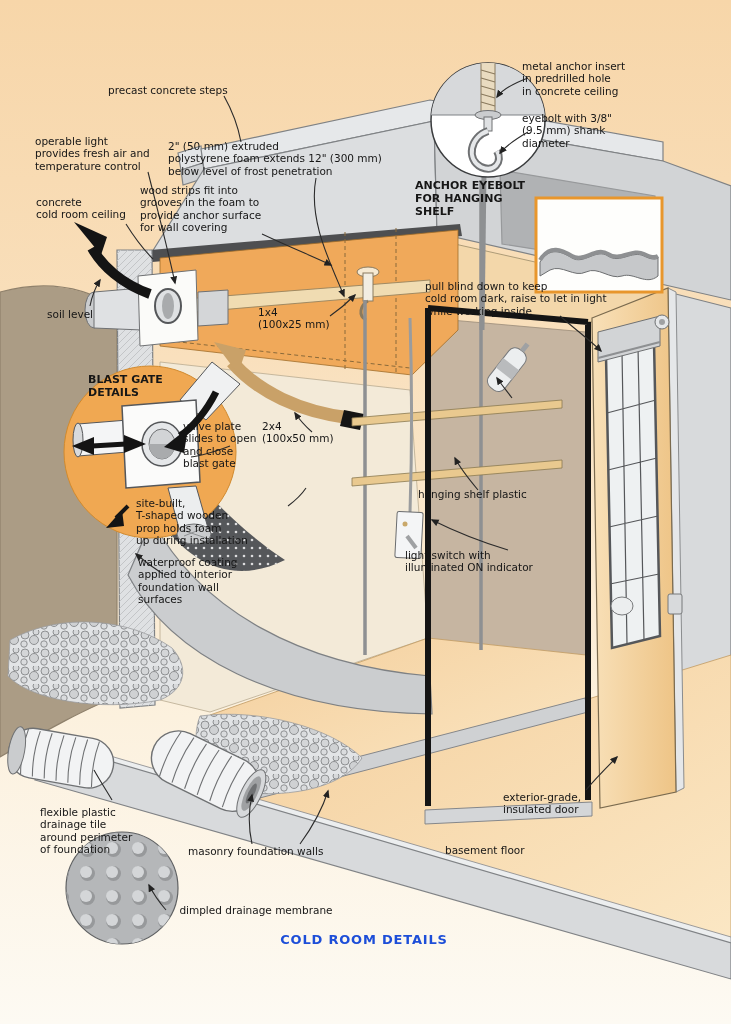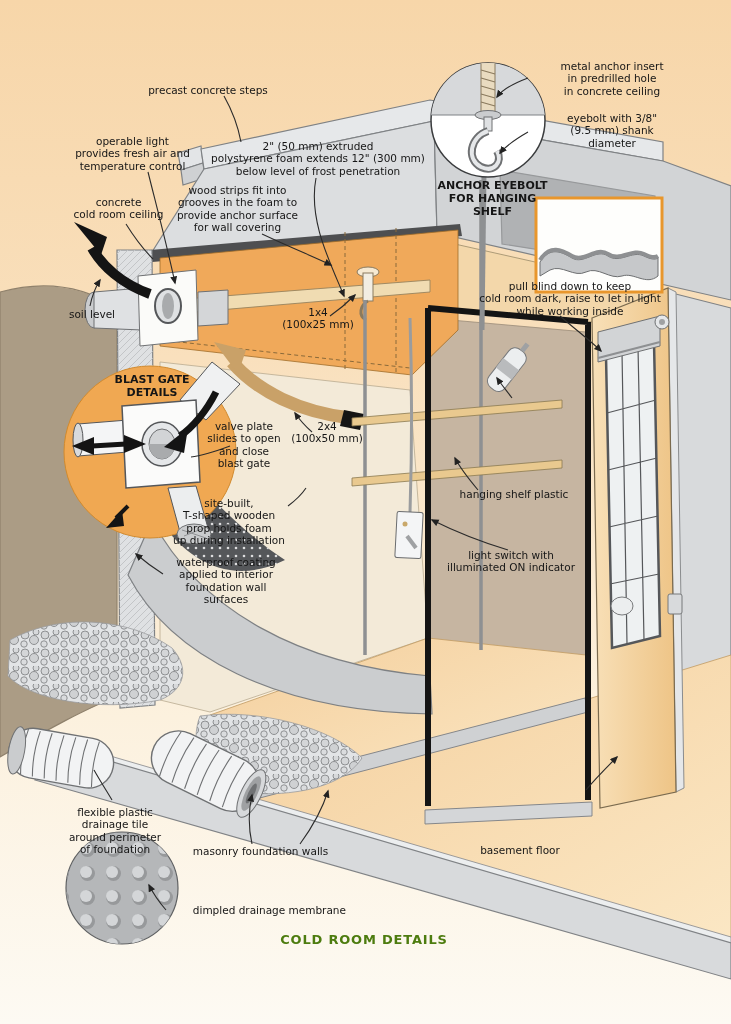--- a/index.html
+++ b/index.html
@@ -1,25 +1,25 @@
 <!DOCTYPE html>
 <html><head>
 <meta charset="utf-8">
 <style>
   html,body{margin:0;padding:0;background:#fff;}
   #stage{position:relative;width:731px;height:1024px;overflow:hidden;
          font-family:"DejaVu Sans",sans-serif;}
   #stage svg{position:absolute;left:0;top:0;}
   .lbl{position:absolute;font-size:10.5px;line-height:1.18;color:#161616;
-       text-align:center;white-space:pre-line;}
+       white-space:pre-line;}
   .lbl.b{font-weight:bold;font-size:11px;}
   .lbl.sm{font-size:10px;}
-  .lbl.left{text-align:right;}
+  .lbl.left{text-align:center;}
   .title{position:absolute;font-weight:bold;font-size:13px;letter-spacing:0.8px;
-         color:#4d7c0f;text-align:center;white-space:nowrap;}
+         color:#1d4ed8;text-align:center;white-space:nowrap;}
 </style>
 </head>
 <body>
 
 <div id="stage">
 <svg width="731" height="1024" viewBox="0 0 731 1024">
   <defs>
     <linearGradient id="bg" x1="0" y1="0" x2="0" y2="1">
       <stop offset="0" stop-color="#f7d6a9"></stop>
           <stop offset="0.35" stop-color="#f9e0bd"></stop>
@@ -300,14 +300,16 @@
 drainage tile
 around perimeter
 of foundation</div>
   <div class="lbl" style="left:138px;top:556px;width:176px">waterproof coating
 applied to interior
 foundation wall
 surfaces</div>
   <div class="lbl" style="left:188px;top:845px;width:145px">masonry foundation walls</div>
   <div class="lbl left" style="left:166px;top:904px;width:180px">dimpled drainage membrane</div>
   <div class="lbl" style="left:445px;top:844px;width:150px">basement floor</div>
+  <div class="lbl" style="left:503px;top:791px;width:168px">exterior-grade,
+insulated door</div>
   <div class="title" style="left:253px;top:932px;width:222px">COLD ROOM DETAILS</div>
 </div>
 
 </body></html>

